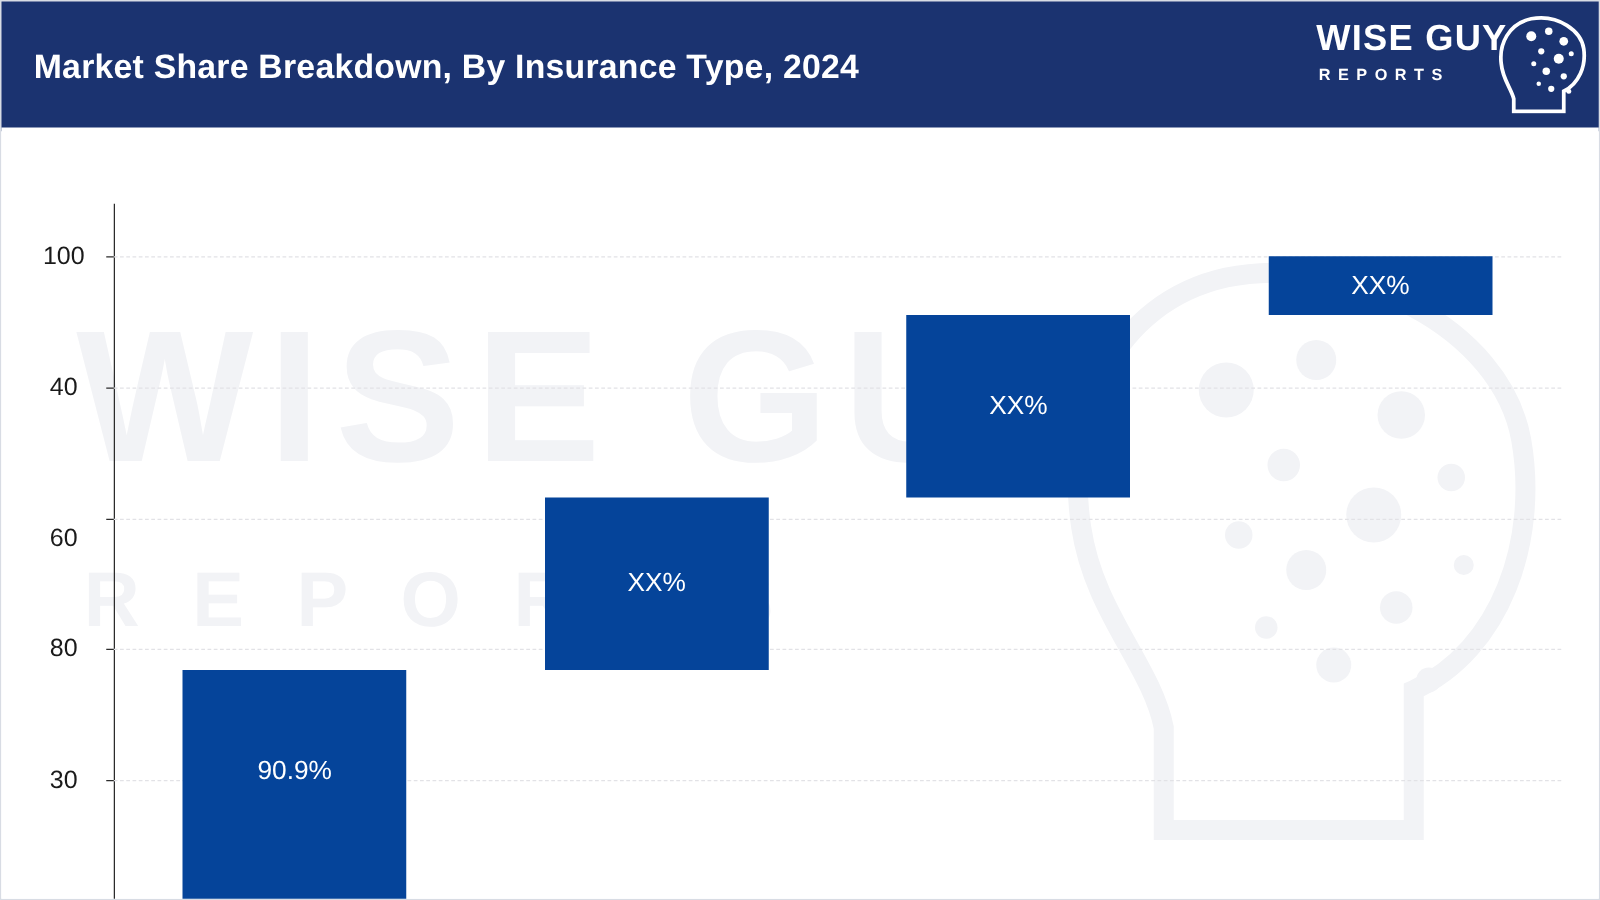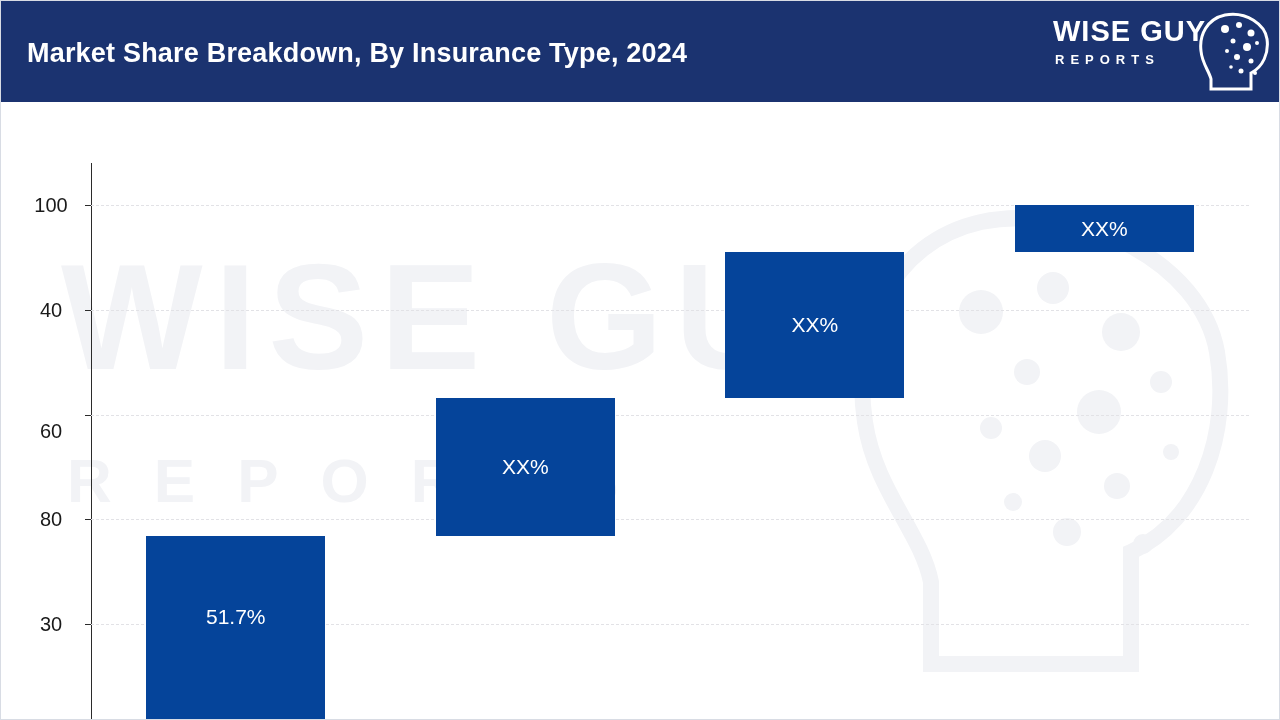--- a/index.html
+++ b/index.html
@@ -243,21 +243,21 @@
       <div id="yticks">
           <div class="tick-label" style="top: 566px;">0</div>
           <div class="tick-label" style="top: 461.185px;">30</div>
           <div class="tick-label" style="top: 356.37px;">80</div>
           <div class="tick-label" style="top: 251.556px; margin-top: 16px;">60</div>
           <div class="tick-label" style="top: 146.741px;">40</div>
           <div class="tick-label" style="top: 41.9259px;">100</div>
         </div>
       <div id="bars">
           <div class="bar" style="left: 55.005px; top: 372.617px; width: 179.49px; height: 193.383px; background: rgb(5, 68, 154);"></div>
-          <div class="bar-label" style="left: 144.75px; top: 453.617px;">51.7%</div>
+          <div class="bar-label" style="left: 144.75px; top: 453.617px;">90.9%</div>
           <div class="bar" style="left: 344.505px; top: 235.309px; width: 179.49px; height: 137.307px; background: rgb(5, 68, 154);"></div>
           <div class="bar-label" style="left: 434.25px; top: 303.963px;">XX%</div>
           <div class="bar" style="left: 634.005px; top: 89.0926px; width: 179.49px; height: 146.217px; background: rgb(5, 68, 154);"></div>
           <div class="bar-label" style="left: 723.75px; top: 162.201px;">XX%</div>
           <div class="bar" style="left: 923.505px; top: 41.9259px; width: 179.49px; height: 47.1667px; background: rgb(5, 68, 154);"></div>
           <div class="bar-label" style="left: 1013.25px; top: 65.5093px;">XX%</div>
         </div>
       <div id="catlabels"></div>
     </div>
 

